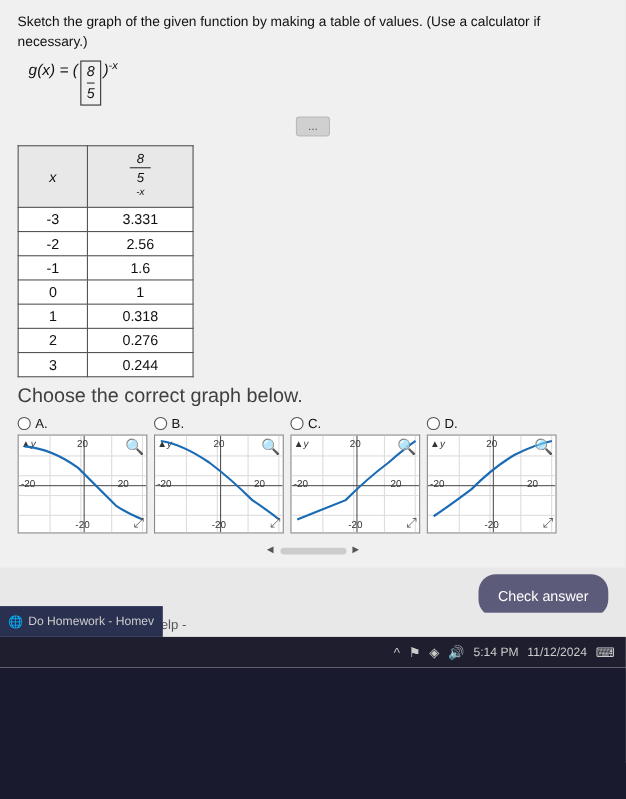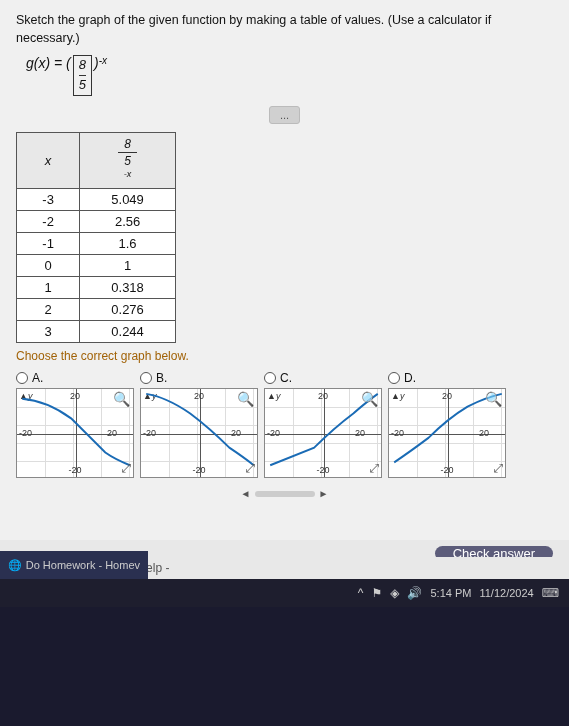--- a/index.html
+++ b/index.html
@@ -111,22 +111,22 @@
     .fc-top { border-bottom: 1px solid #333; padding: 1px 6px; }
     .fc-bot { padding: 1px 6px; }
     .fc-exp { vertical-align: super; font-size: 9px; }
     .rounding-note {
       font-size: 11.5px;
       color: #333;
       margin-bottom: 6px;
       font-style: italic;
     }
     .choose-label {
-      font-size: 12px;
-      color: #a16207;
+      font-size: 18px;
+      color: #404040;
       margin-bottom: 8px;
     }
     .graphs-row {
       display: flex;
       gap: 6px;
       margin-bottom: 8px;
     }
     .graph-option {
       display: flex;
       flex-direction: column;
@@ -263,21 +263,21 @@
       border-radius: 16px;
       padding: 5px 18px;
       font-size: 13px;
       color: #222;
       cursor: pointer;
     }
     .check-answer-btn {
       background: #5c5c7a;
       border: none;
       border-radius: 16px;
-      padding: 0 18px;
+      padding: 12px 18px;
       font-size: 13px;
       color: #fff;
       cursor: pointer;
     }
     .footer-taskbar {
       position: absolute;
       bottom: 0;
       left: 0;
       right: 0;
       height: 28px;
@@ -365,21 +365,21 @@
                 <span class="fc-top">8</span>
                 <span class="fc-bot">5</span>
               </div>
               <span class="fc-exp">-x</span>
             </th>
           </tr>
         </thead>
         <tbody id="table-body">
         <tr>
               <td>-3</td>
-              <td>5.049</td>
+              <td>3.331</td>
             </tr>
             <tr>
               <td>-2</td>
               <td>2.56</td>
             </tr>
             <tr>
               <td>-1</td>
               <td>1.6</td>
             </tr>
             <tr>

